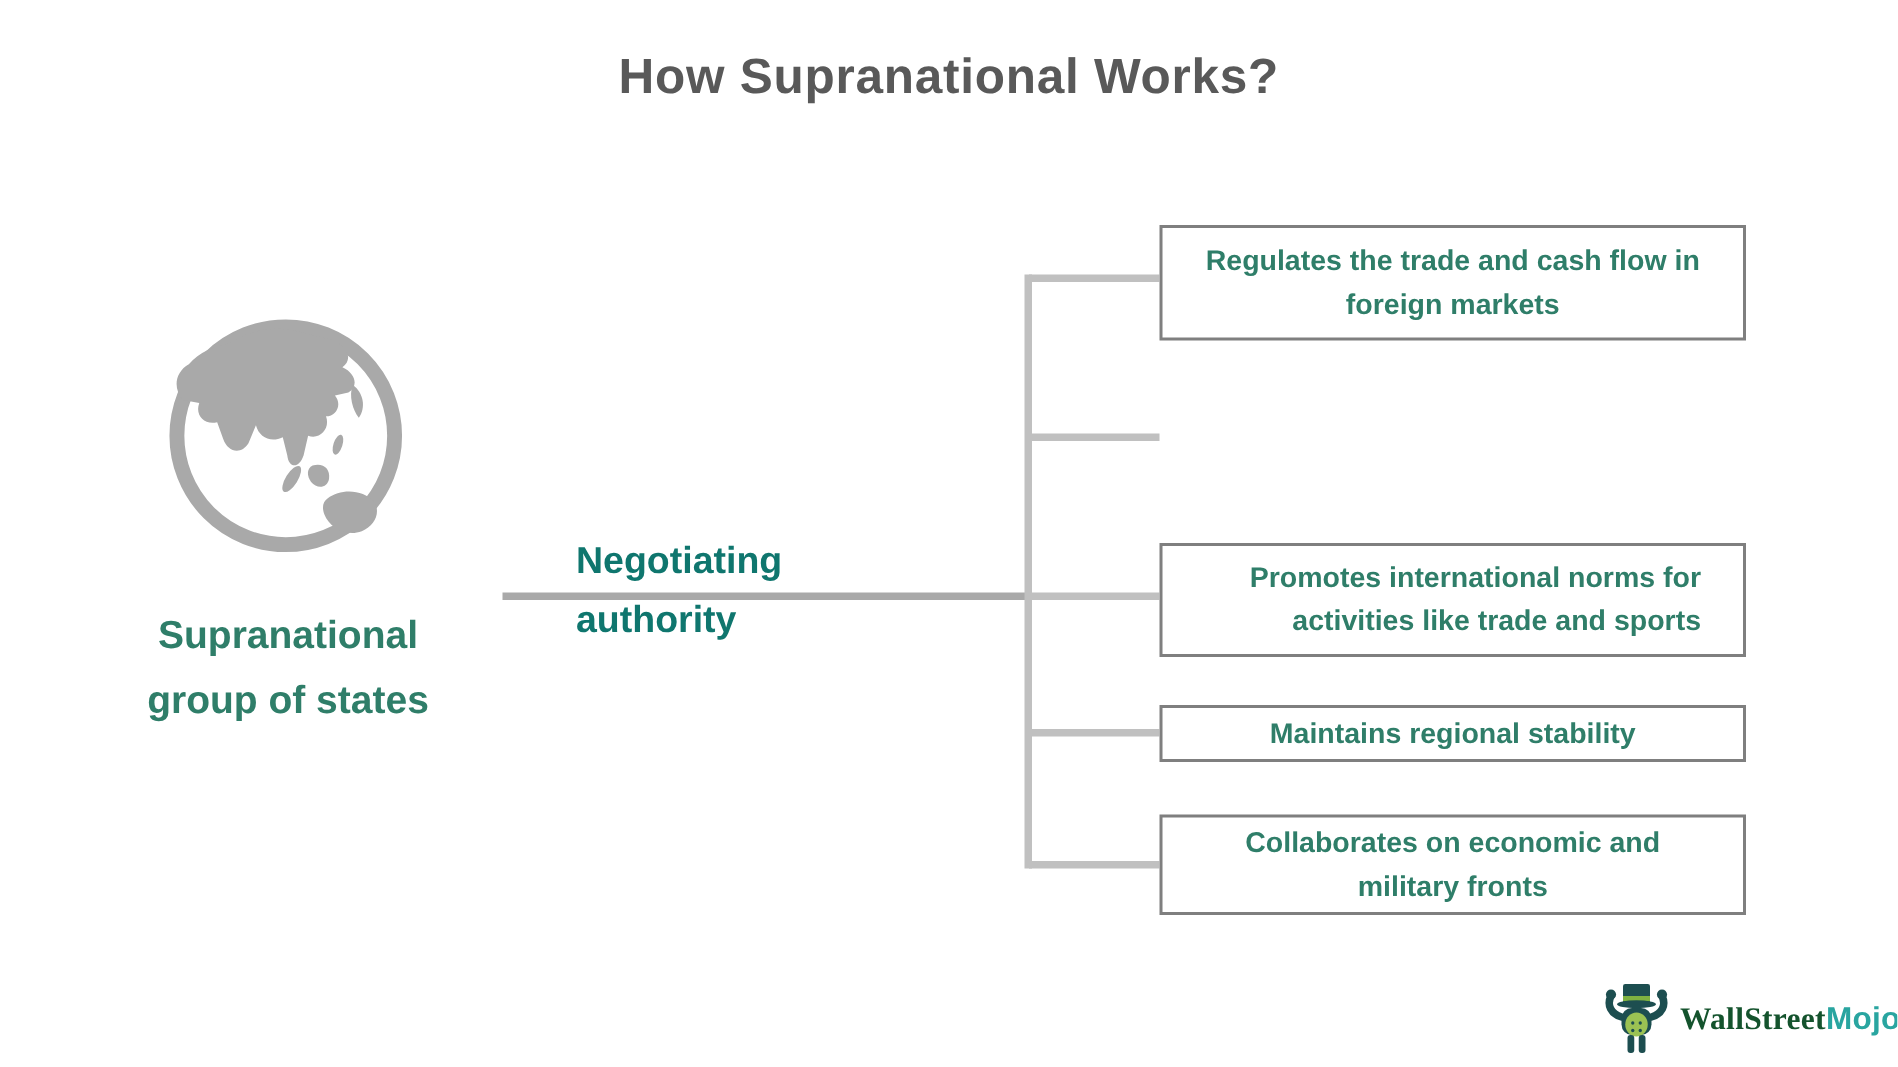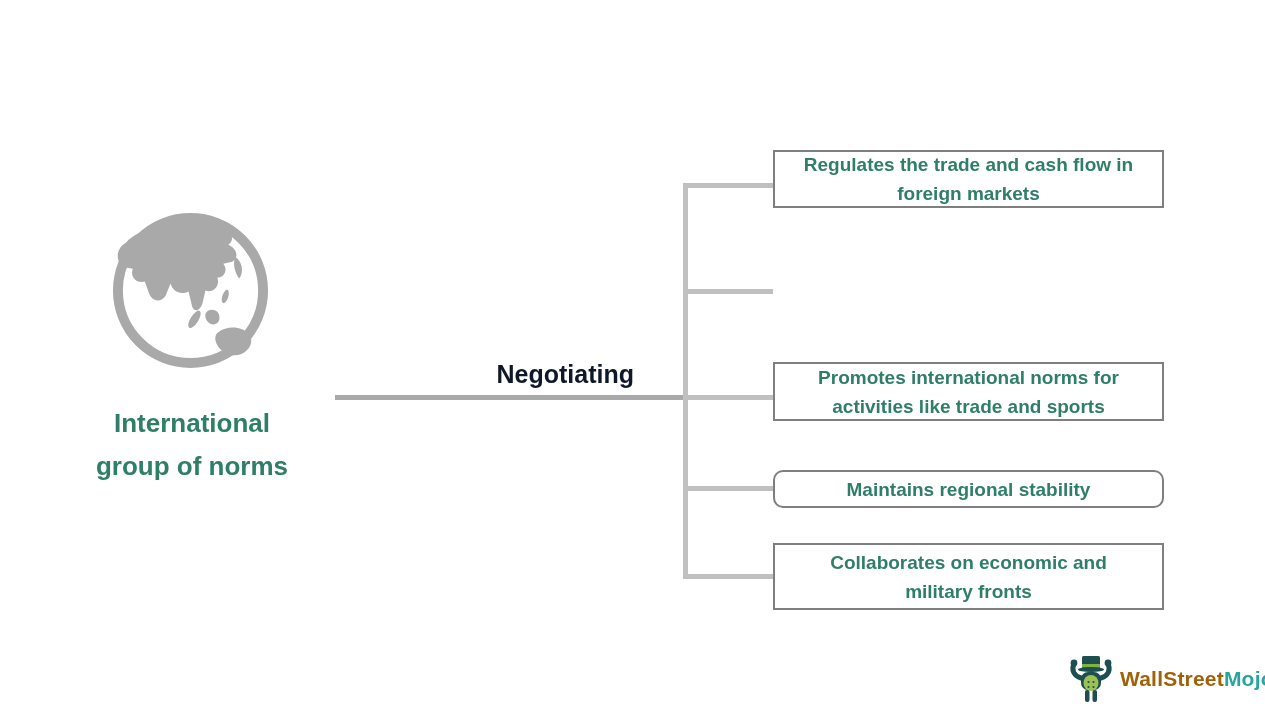--- a/index.html
+++ b/index.html
@@ -53,24 +53,24 @@
   .branch-1 { top: 183px; }
   .branch-2 { top: 289px; }
   .branch-3 { top: 395px; }
   .branch-4 { top: 486px; }
   .branch-5 { top: 574px; }
 
   .connector-label {
     position: absolute;
     left: 384px;
     width: 250px;
-    text-align: right;
+    text-align: left;
     font-size: 25px;
     font-weight: 700;
-    color: #0f172a;
+    color: #0f766e;
     line-height: 28px;
   }
   .connector-label.line1 { top: 360px; }
   .connector-label.line2 { top: 399px; }
 
   .node-box {
     position: absolute;
     left: 773px;
     width: 391px;
     border: 2px solid #7f7f7f;
@@ -78,44 +78,45 @@
     display: flex;
     align-items: center;
     justify-content: center;
     text-align: center;
     padding: 0 28px;
     font-size: 19px;
     font-weight: 700;
     color: #2f7e69;
     line-height: 29px;
   }
-  .box-1 { top: 150px; height: 58px; }
+  .box-1 { top: 150px; height: 77px; }
   .box-2 { top: 254px; height: 76px; }
-  .box-3 { top: 362px; height: 59px; }
-  .box-4 { top: 470px; height: 38px; border-radius: 10px; }
+  .box-3 { top: 362px; height: 76px; text-align: right; }
+  .box-4 { top: 470px; height: 38px; }
   .box-5 { top: 543px; height: 67px; }
 
   .logo {
     position: absolute;
     left: 1068px;
     top: 652px;
     height: 54px;
     display: flex;
     align-items: center;
     gap: 6px;
   }
   .logo-text { font-size: 21px; font-weight: 700; letter-spacing: 0.2px; white-space: nowrap; }
-  .logo-text .dark { color: #a16207; }
+  .logo-text .dark { color: #14532d; font-family: Liberation Serif, serif; }
   .logo-text .light { color: #29a5a0; }
 </style>
 </head>
 <body>
 
 <div class="canvas">
 
+  <h1 class="title">How Supranational Works?</h1>
 
   <div class="globe-wrap">
     <svg width="167" height="167" viewBox="0 0 168 168">
       <circle cx="84" cy="84" r="73" fill="none" stroke="#a9a9a9" stroke-width="10"></circle>
 
       <path fill="#a9a9a9" d="M46,22
         C60,13 76,10 92,14
         L116,20 C126,25 129,33 122,38
         C131,42 133,51 126,55
         L117,57 C122,63 118,71 111,71
@@ -134,31 +135,32 @@
       <ellipse fill="#a9a9a9" cx="119" cy="90" rx="3" ry="7" transform="rotate(18 119 90)"></ellipse>
 
       <ellipse fill="#a9a9a9" cx="88" cy="113" rx="4" ry="10" transform="rotate(32 88 113)"></ellipse>
 
       <path fill="#a9a9a9" d="M102,104 C109,102 114,106 113,113 C112,119 105,120 101,115 C98,111 98,106 102,104 Z"></path>
 
       <path fill="#a9a9a9" d="M112,126 C121,119 136,120 143,128 C148,135 144,144 135,148 C124,152 113,145 110,137 C108,132 109,128 112,126 Z"></path>
     </svg>
   </div>
 
-  <div class="root-label">International group of norms</div>
+  <div class="root-label">Supranational group of states</div>
 
   <div class="line main-line"></div>
   <div class="line vertical-line"></div>
   <div class="line branch branch-1"></div>
   <div class="line branch branch-2"></div>
   <div class="line branch branch-3"></div>
   <div class="line branch branch-4"></div>
   <div class="line branch branch-5"></div>
 
   <div class="connector-label line1">Negotiating</div>
+  <div class="connector-label line2">authority</div>
 
   <div class="node-box box-1">
     <span>Regulates the trade and cash flow in foreign markets</span>
   </div>
   <div class="node-box box-3">
     <span>Promotes international norms for activities like trade and sports</span>
   </div>
   <div class="node-box box-4">
     <span>Maintains regional stability</span>
   </div>

